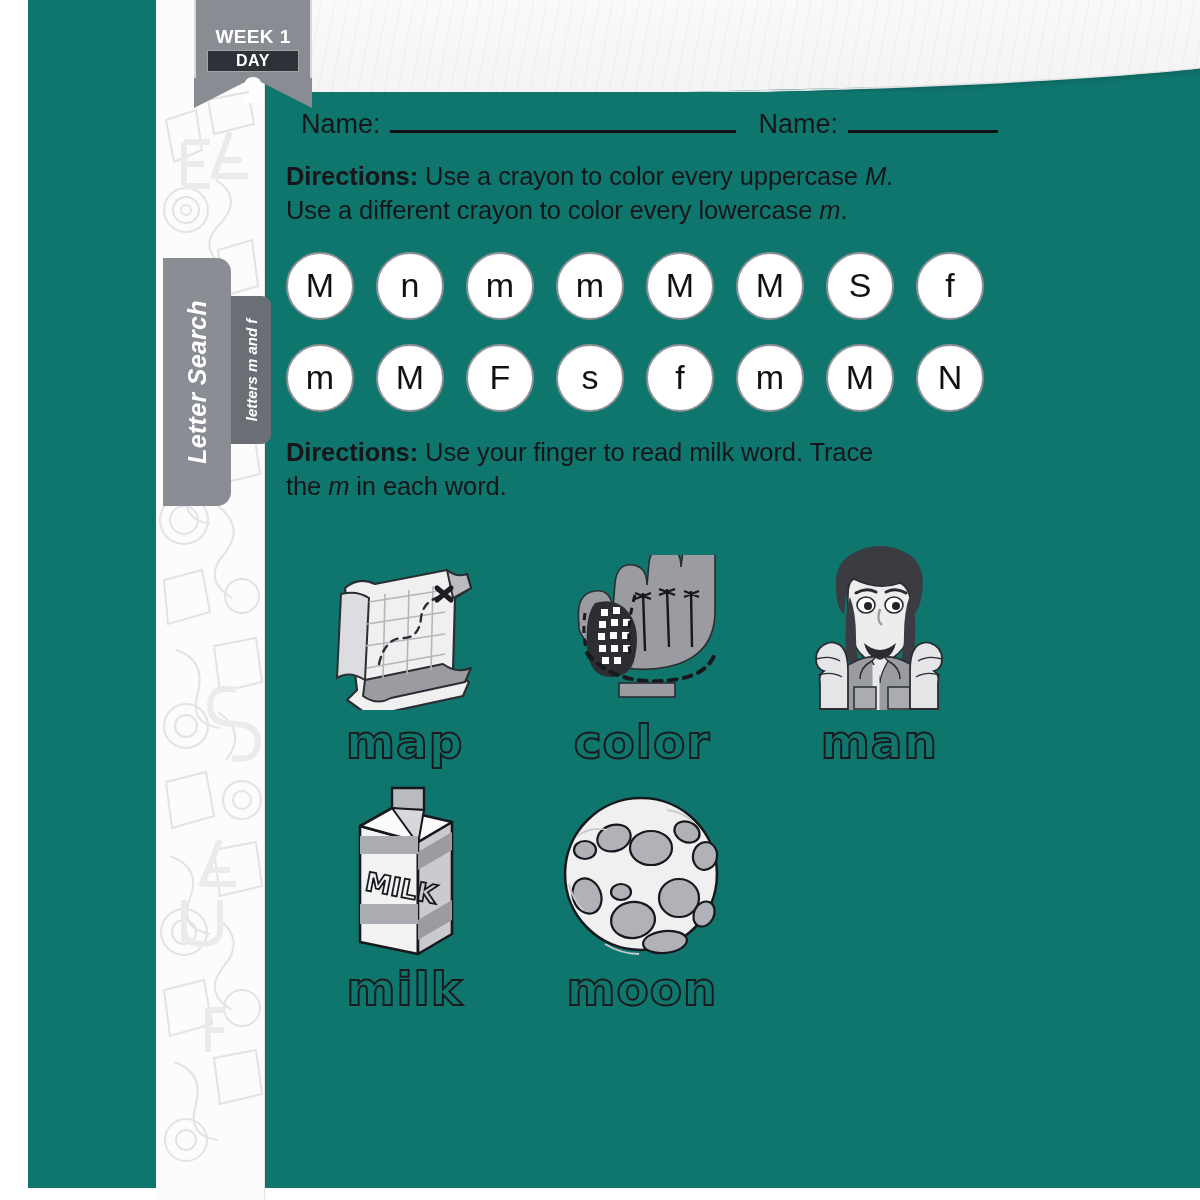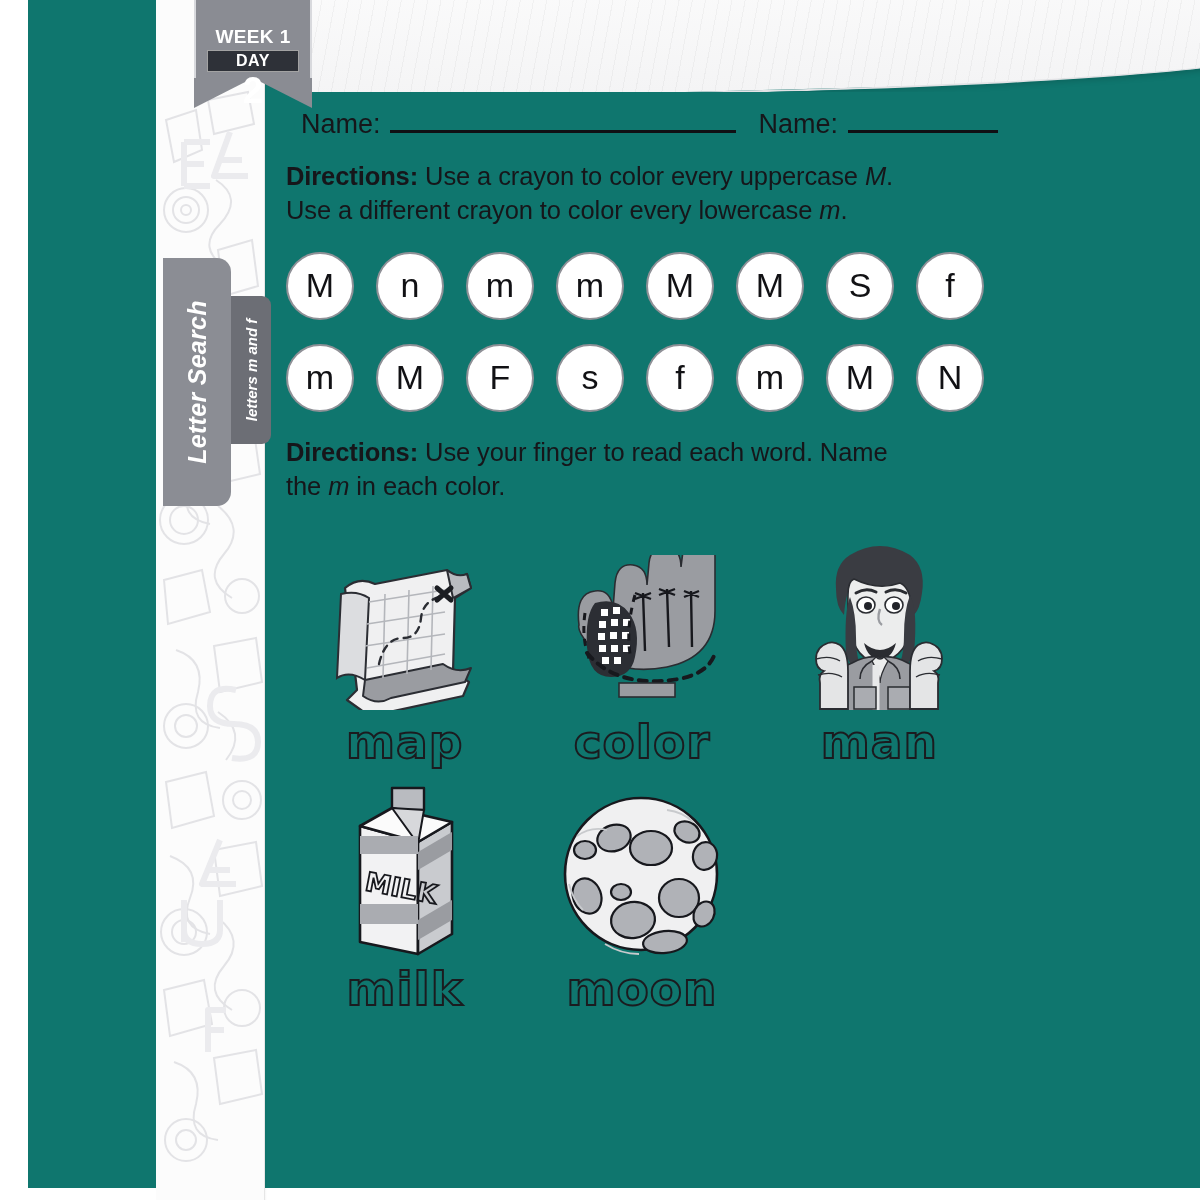--- a/index.html
+++ b/index.html
@@ -333,22 +333,22 @@
         <div class="letter-circle">F</div>
         <div class="letter-circle">s</div>
         <div class="letter-circle">f</div>
         <div class="letter-circle">m</div>
         <div class="letter-circle">M</div>
         <div class="letter-circle">N</div>
       </div>
     </div>
 
     <div class="directions">
-      <b>Directions:</b><span> Use your finger to read each word.  Name</span><br>
-      <span>the </span><i>m</i><span> in each color.</span>
+      <b>Directions:</b><span> Use your finger to read milk word.  Trace</span><br>
+      <span>the </span><i>m</i><span> in each word.</span>
     </div>
 
     <div class="word-grid">
 
       <div class="word-cell">
         <div class="pic">
           <svg width="180" height="150" viewBox="0 0 180 150" aria-hidden="true">
             <g>
               <path d="M30 28 q14 -12 30 -4 l72 -14 q12 10 20 4 l4 14 -16 10 -2 74 16 10 -6 14 -74 16 q-14 8 -28 -2 l-14 -10 10 -10 Z" fill="#f0f0f1" stroke="#2b2d33" stroke-width="2.2" stroke-linejoin="round"></path>
               <path d="M26 34 q16 -4 28 4 l-4 82 q-16 -10 -28 -2 Z" fill="#dcdde0" stroke="#2b2d33" stroke-width="2"></path>

